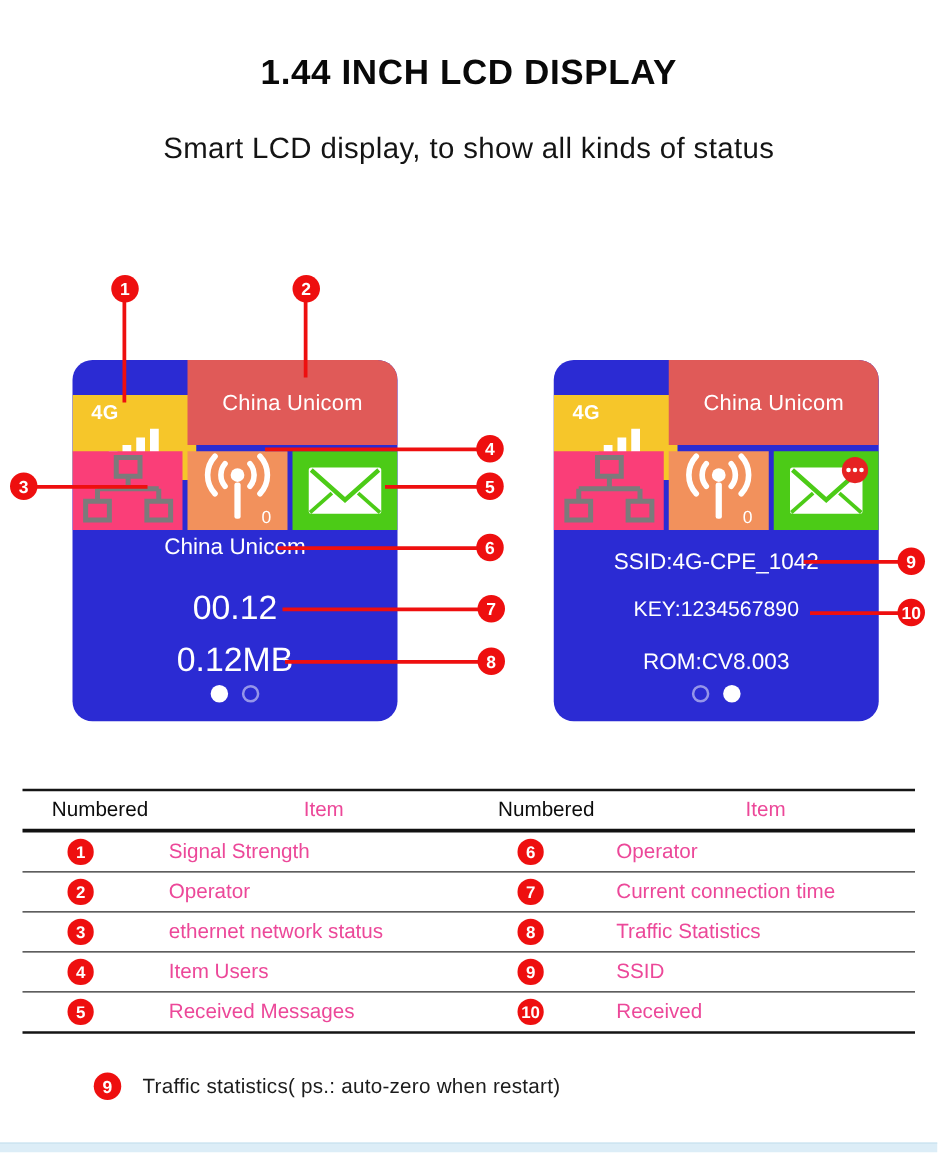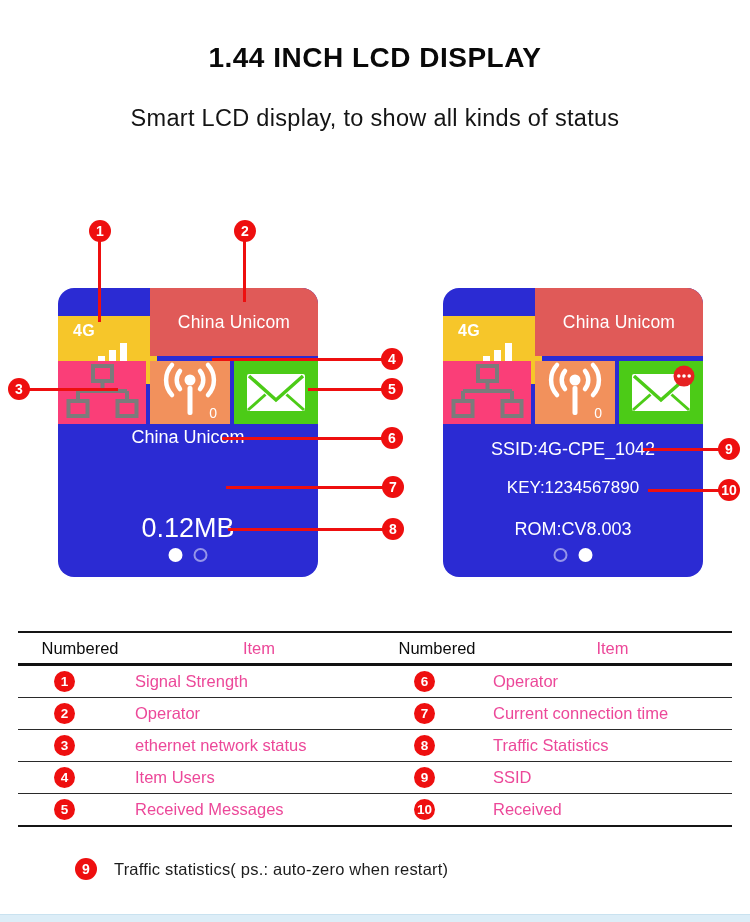--- a/index.html
+++ b/index.html
@@ -108,20 +108,21 @@
   <div class="tile tile-msg">
     <svg width="84" height="63" viewBox="0 0 84 63">
       <rect x="13" y="13" width="58" height="37" rx="2" fill="#fff"></rect>
       <path d="M15,15 L42,39 L69,15" fill="none" stroke="#4CCB17" stroke-width="3.5"></path>
       <path d="M14,49 L31.5,33.5" stroke="#4CCB17" stroke-width="3"></path>
       <path d="M70,49 L52.5,33.5" stroke="#4CCB17" stroke-width="3"></path>
     </svg>
   </div>
   <div class="lcd-info">
     <div class="info-line il-operator">China Unicom</div>
+    <div class="info-line il-time">00.12</div>
     <div class="info-line il-traffic">0.12MB</div>
     <div class="page-dots">
       <div class="dot dot-on"></div>
       <div class="dot dot-off"></div>
     </div>
   </div>
 </div>
 
 <div class="lcd lcd-right">
   <div class="tile tile-signal">

